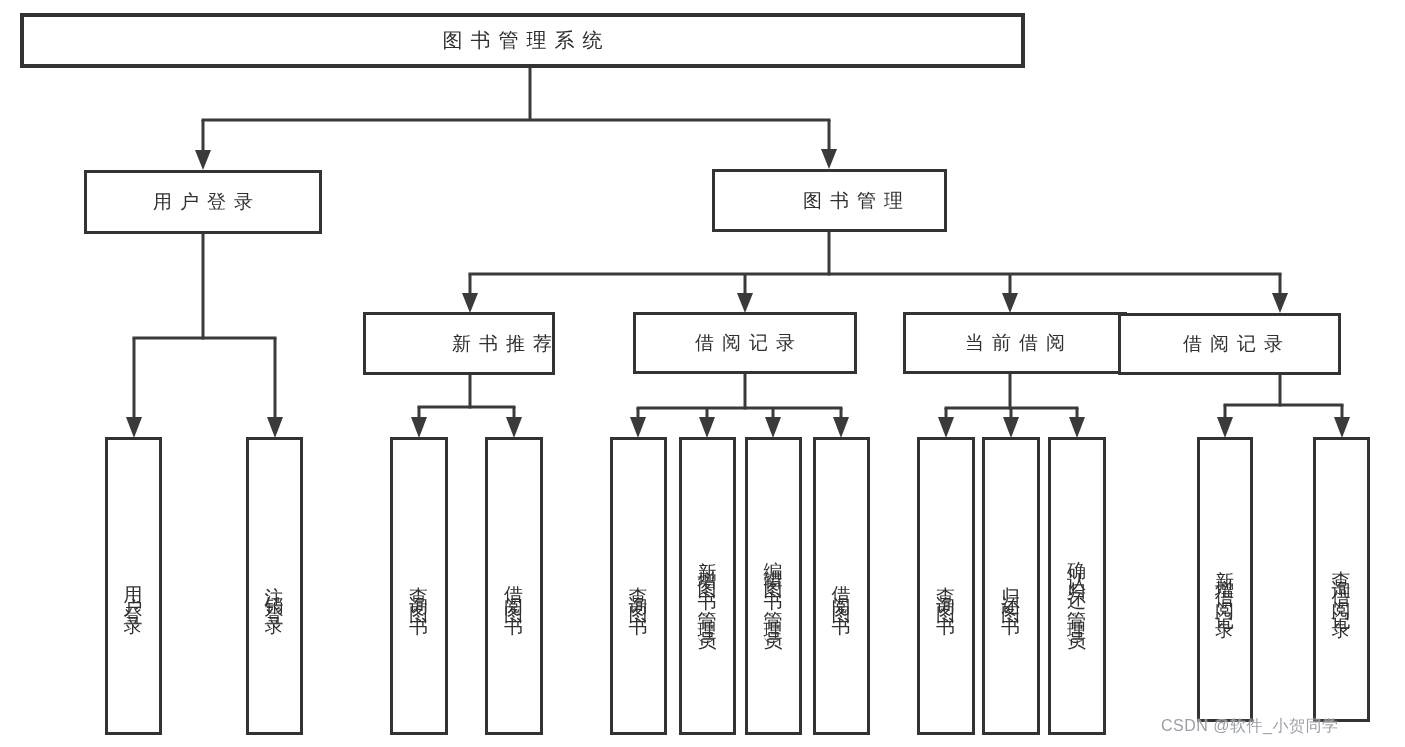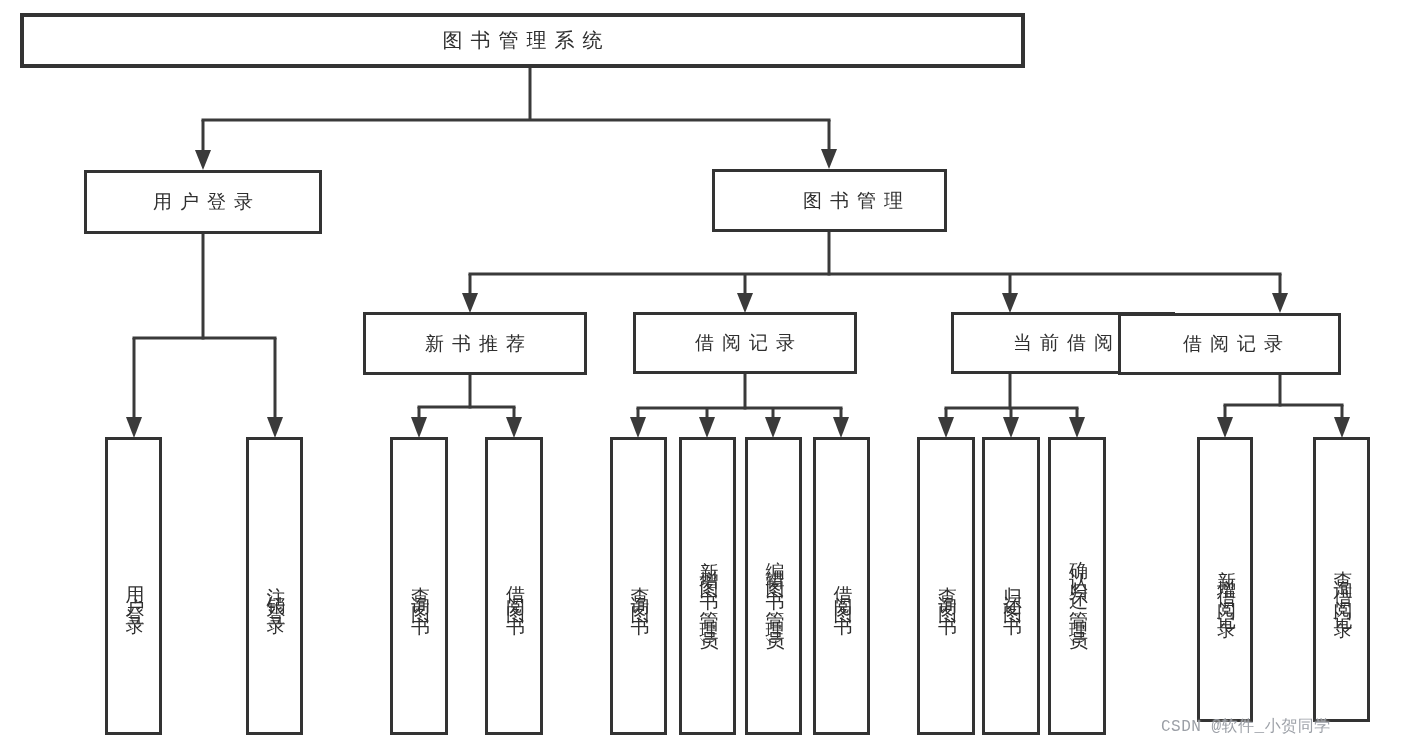--- a/index.html
+++ b/index.html
@@ -1,20 +1,20 @@
 <!DOCTYPE html>
 <html><head>
 <meta charset="utf-8">
 <style>
   html,body{margin:0;padding:0;background:#ffffff;}
   .stage{
     position:relative;
     width:1405px;height:747px;
     background:#ffffff;
-    font-family:Liberation Mono, monospace;
+    font-family:Liberation Sans, sans-serif;
     overflow:hidden;
   }
   svg.connectors{position:absolute;left:0;top:0;z-index:1;}
   svg.connectors line{stroke:#3a3a3a;stroke-width:3;}
   svg.connectors polygon{fill:#3a3a3a;stroke:none;}
   .box{
     position:absolute;z-index:2;
     box-sizing:border-box;
     border:3px solid #333333;
     background:#ffffff;
@@ -123,27 +123,27 @@
     <span>图书管理系统</span>
   </div>
 
   <div class="box" style="left:84px;top:170px;width:238px;height:64px;">
     <span>用户登录</span>
   </div>
   <div class="box" style="left:712px;top:169px;width:235px;height:63px;padding-left:47px;">
     <span>图书管理</span>
   </div>
 
-  <div class="box" style="left:363px;top:312px;width:224px;height:63px;">
+  <div class="box" style="left:363px;top:312px;width:192px;height:63px;justify-content:flex-end;">
     <span>新书推荐</span>
   </div>
   <div class="box" style="left:633px;top:312px;width:224px;height:62px;">
     <span>借阅记录</span>
   </div>
-  <div class="box" style="left:903px;top:312px;width:224px;height:62px;margin-left:48px;">
+  <div class="box" style="left:903px;top:312px;width:224px;height:62px;">
     <span>当前借阅</span>
   </div>
   <div class="box" style="left:1118px;top:313px;width:223px;height:62px;padding-left:7px;">
     <span>借阅记录</span>
   </div>
 
   <div class="col" style="left:105px;top:437px;width:57px;height:298px;">
     <span>用户登录</span>
   </div>
   <div class="col" style="left:246px;top:437px;width:57px;height:298px;">

